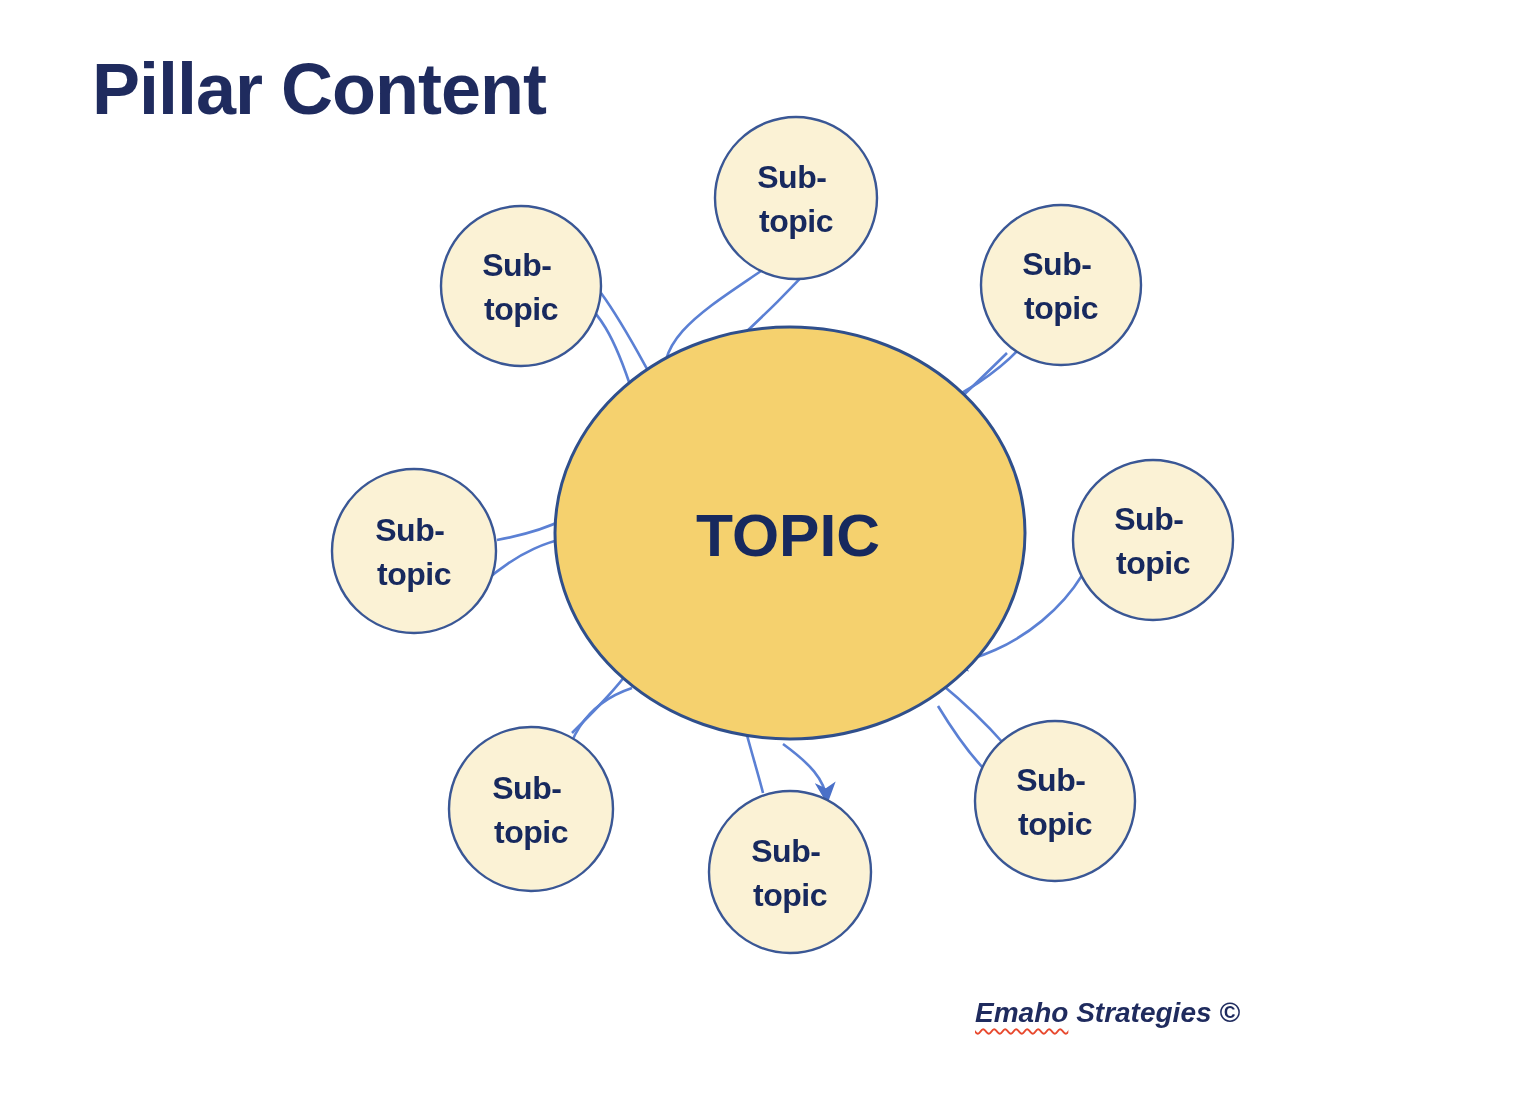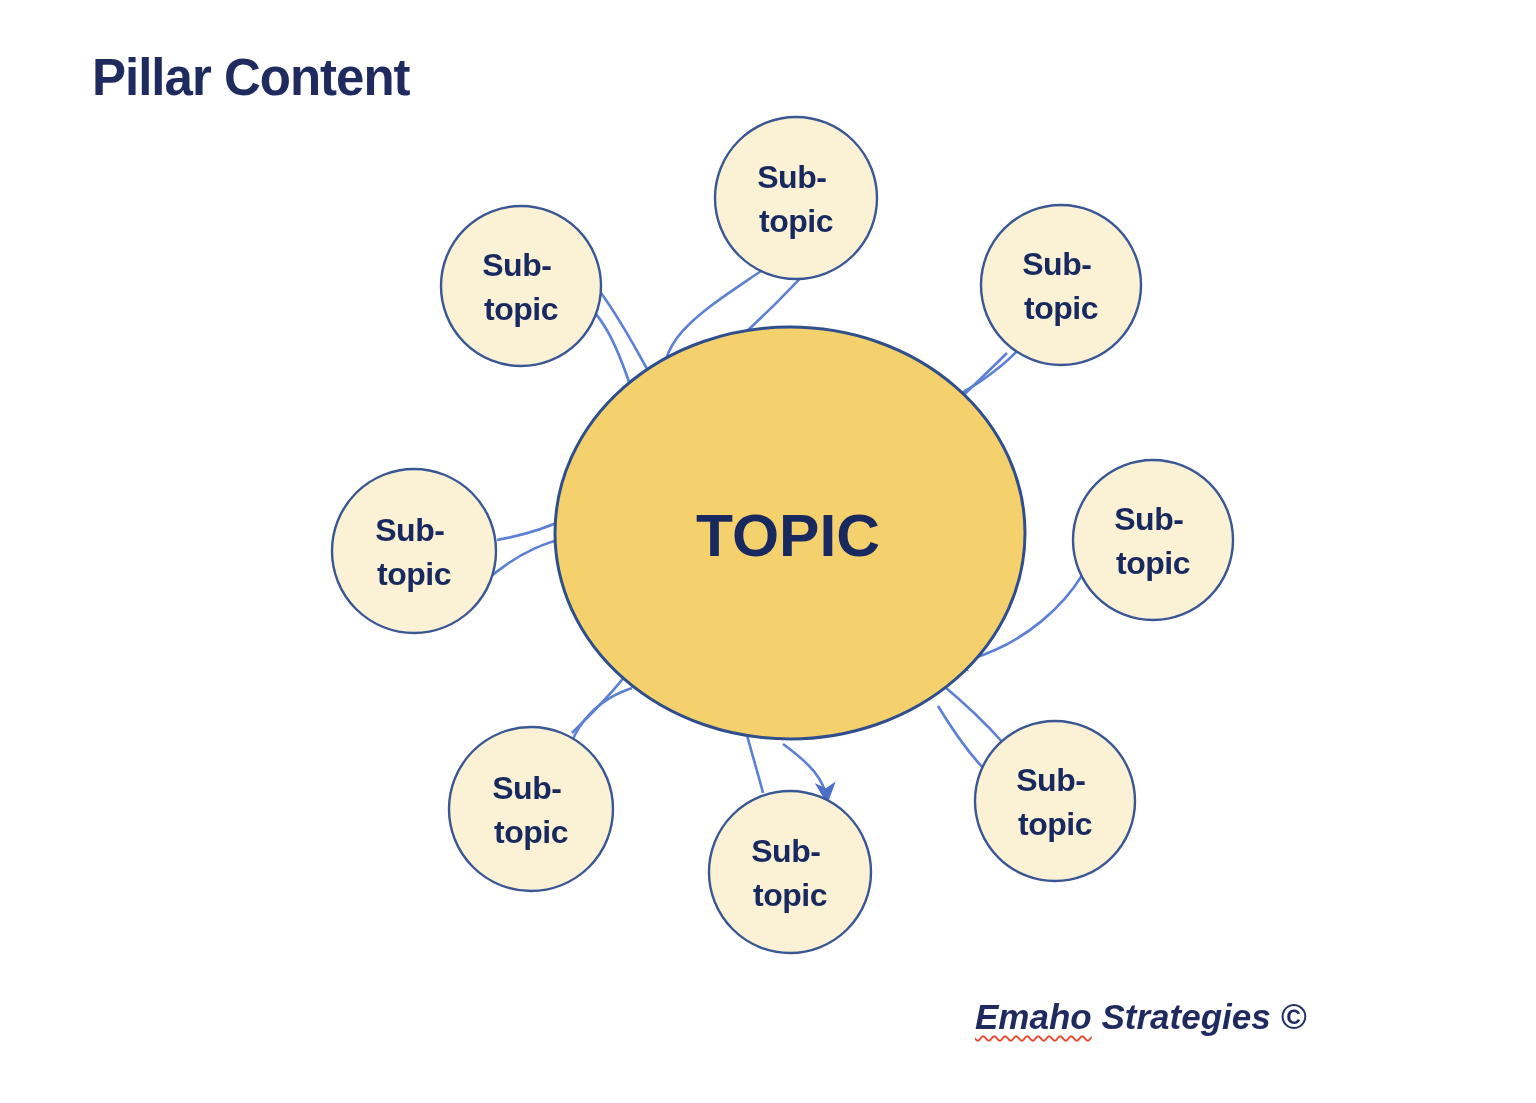--- a/index.html
+++ b/index.html
@@ -13,21 +13,21 @@
     height: 1103px;
     background: var(--background, #ffffff);
     overflow: hidden;
     font-family: "Liberation Sans", sans-serif;
   }
   .title {
     position: absolute;
     left: 92px;
     top: 48px;
     margin: 0;
-    font-size: 51px;
+    font-size: 72px;
     font-weight: 800;
     letter-spacing: -1px;
     color: var(--title, #1f2b5e);
     font-family: "Liberation Sans", sans-serif;
   }
   .diagram-svg {
     position: absolute;
     left: 0;
     top: 0;
     display: block;
@@ -62,21 +62,21 @@
     font-weight: bold;
     font-size: 32px;
     letter-spacing: -0.5px;
     fill: var(--text, #17295e);
     text-anchor: middle;
   }
   .footer {
     position: absolute;
     left: 975px;
     top: 997px;
-    font-size: 35px;
+    font-size: 28px;
     font-style: italic;
     font-weight: 600;
     color: var(--title, #1f2b5e);
     white-space: pre;
   }
   .footer .brand {
     text-decoration: underline wavy var(--squiggle, #e8492e);
     text-decoration-thickness: 2px;
     text-underline-offset: 6px;
   }

